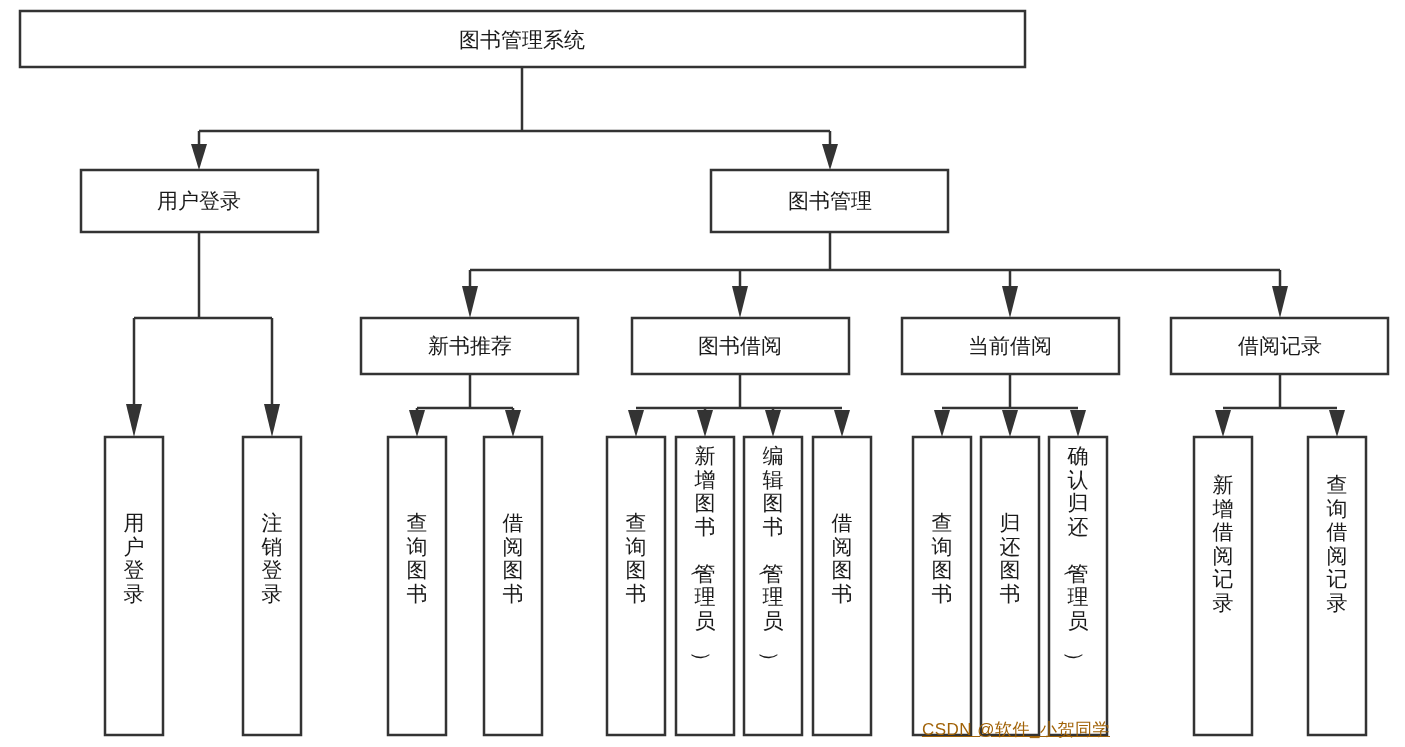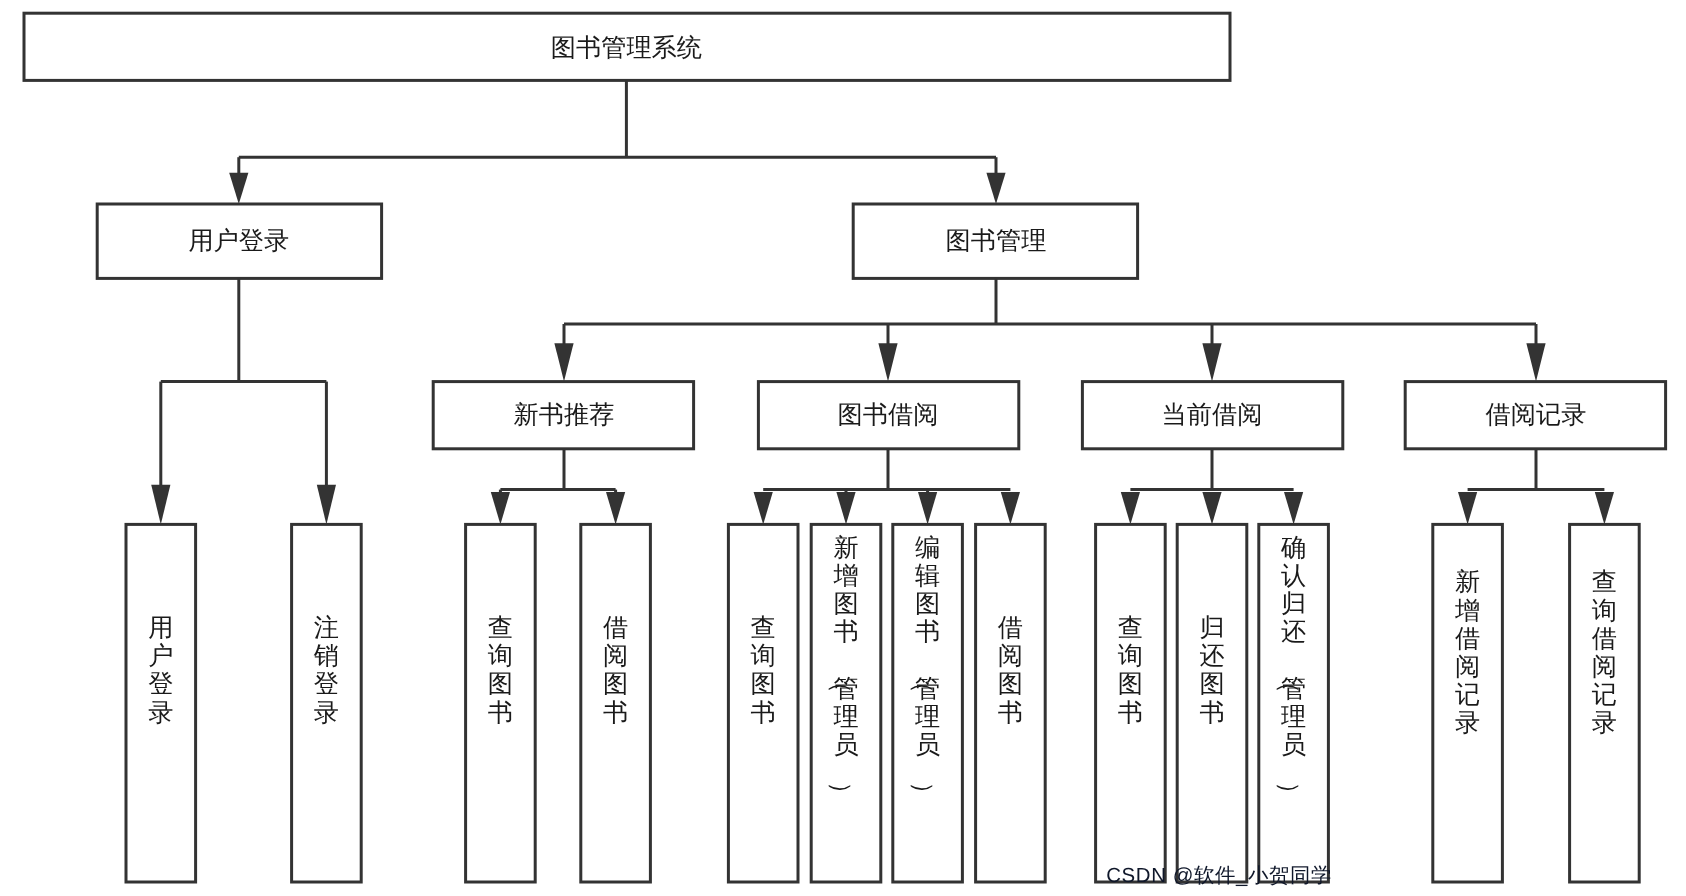--- a/index.html
+++ b/index.html
@@ -51,23 +51,24 @@
   .arrow-head {
     fill: #333333;
     stroke: none;
   }
   .watermark {
     position: absolute;
     right: 10px;
     bottom: 6px;
     font-family: "Liberation Sans", "DejaVu Sans", sans-serif;
     font-size: 17px;
-    color: #0f172a;
+    color: #a16207;
     white-space: nowrap;
     letter-spacing: 0.5px;
+    text-decoration: underline;
   }
 </style>
 </head>
 <body>
 
 <div id="diagram-root">
 
   <svg class="diagram" viewBox="0 0 1405 747" xmlns="http://www.w3.org/2000/svg">
 
     <g>

